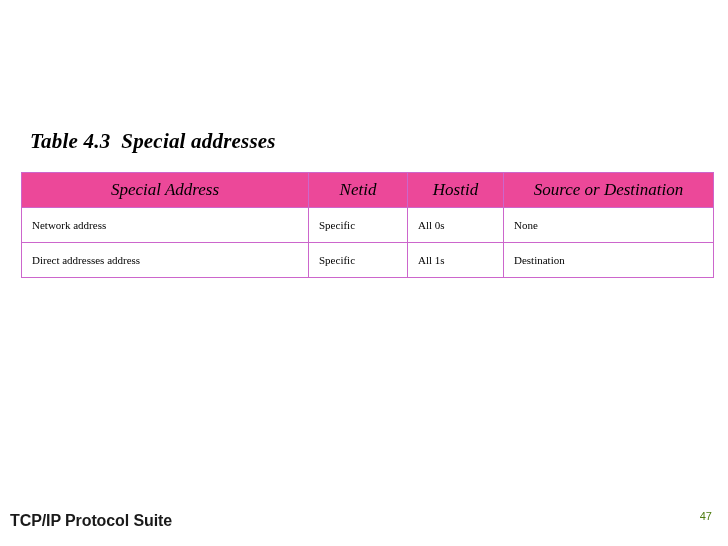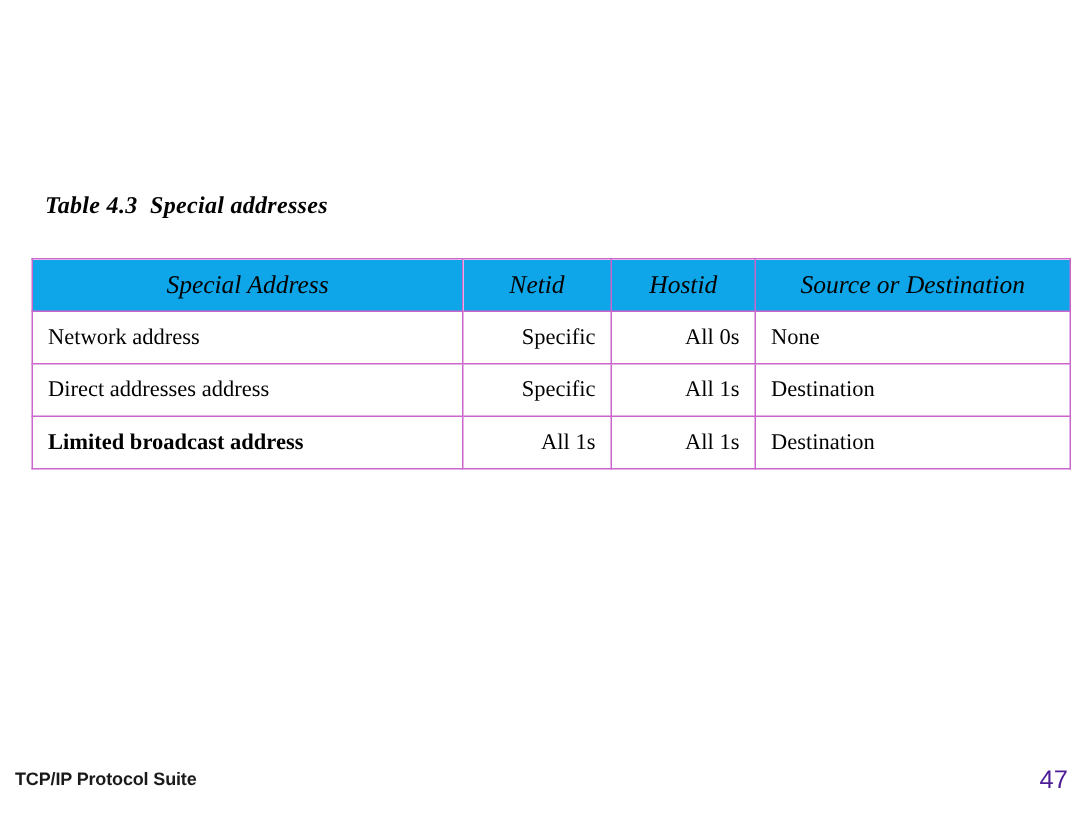--- a/index.html
+++ b/index.html
@@ -21,21 +21,21 @@
     inset: 0;
     background: #ffffff;
   }
 
   
   .table-title {
     position: absolute;
     left: 30px;
     top: 129px;
     font-family: "Liberation Serif", serif;
-    font-size: 16px;
+    font-size: 21px;
     font-weight: bold;
     font-style: italic;
     color: #000000;
     letter-spacing: 0.2px;
     white-space: pre;
   }
 
   
   .table-wrap {
     position: absolute;
@@ -50,69 +50,69 @@
     table-layout: fixed;
     background: #ffffff;
   }
 
   table.special-addresses td,
   table.special-addresses th {
     border: 1.5px solid #cc66cc;
     height: 35px;
     padding: 0 10px;
     font-family: "Liberation Serif", serif;
-    font-size: 15px;
+    font-size: 11px;
     color: #000000;
     vertical-align: middle;
     box-sizing: border-box;
     white-space: nowrap;
     overflow: hidden;
   }
 
   table.special-addresses thead th {
-    background: #0ea5e9;
+    background: #ec4899;
     font-style: italic;
     font-weight: normal;
     font-size: 17px;
     text-align: center;
   }
 
   
   col.c-addr { width: 287px; }
   col.c-netid { width: 99px; }
   col.c-hostid { width: 96px; }
   col.c-srcdst { width: 210px; }
 
   td.cell-addr { text-align: left; }
   td.cell-netid,
-  td.cell-hostid { text-align: right; margin-left: 42px; }
+  td.cell-hostid { text-align: left; margin-left: 42px; }
   td.cell-srcdst { text-align: left; }
 
   td.bold { font-weight: bold; }
 
   
   .footer-left {
     position: absolute;
     left: 10px;
     top: 512px;
     font-family: "Liberation Sans", sans-serif;
-    font-size: 12px;
+    font-size: 16px;
     font-weight: bold;
     color: #1a1a1a;
     letter-spacing: -0.1px;
     white-space: nowrap;
   }
   .footer-page {
     position: absolute;
     right: 16px;
     top: 510px;
     font-family: "Liberation Sans", sans-serif;
-    font-size: 17px;
+    font-size: 11px;
     font-weight: normal;
-    color: #4c1d95;
+    color: #4d7c0f;
     white-space: nowrap;
   }
 </style>
 </head>
 <body>
 
 <div class="slide">
 
   <div class="table-title">Table 4.3  Special addresses</div>
 
@@ -138,26 +138,20 @@
           <td class="cell-netid">Specific</td>
           <td class="cell-hostid">All 0s</td>
           <td class="cell-srcdst">None</td>
         </tr>
         <tr>
           <td class="cell-addr">Direct addresses address</td>
           <td class="cell-netid">Specific</td>
           <td class="cell-hostid">All 1s</td>
           <td class="cell-srcdst">Destination</td>
         </tr>
-        <tr>
-          <td class="cell-addr bold">Limited broadcast address</td>
-          <td class="cell-netid">All 1s</td>
-          <td class="cell-hostid">All 1s</td>
-          <td class="cell-srcdst">Destination</td>
-        </tr>
       </tbody>
     </table>
   </div>
 
   <div class="footer-left">TCP/IP Protocol Suite</div>
 
   <div class="footer-page">47</div>
 
 </div>
 

